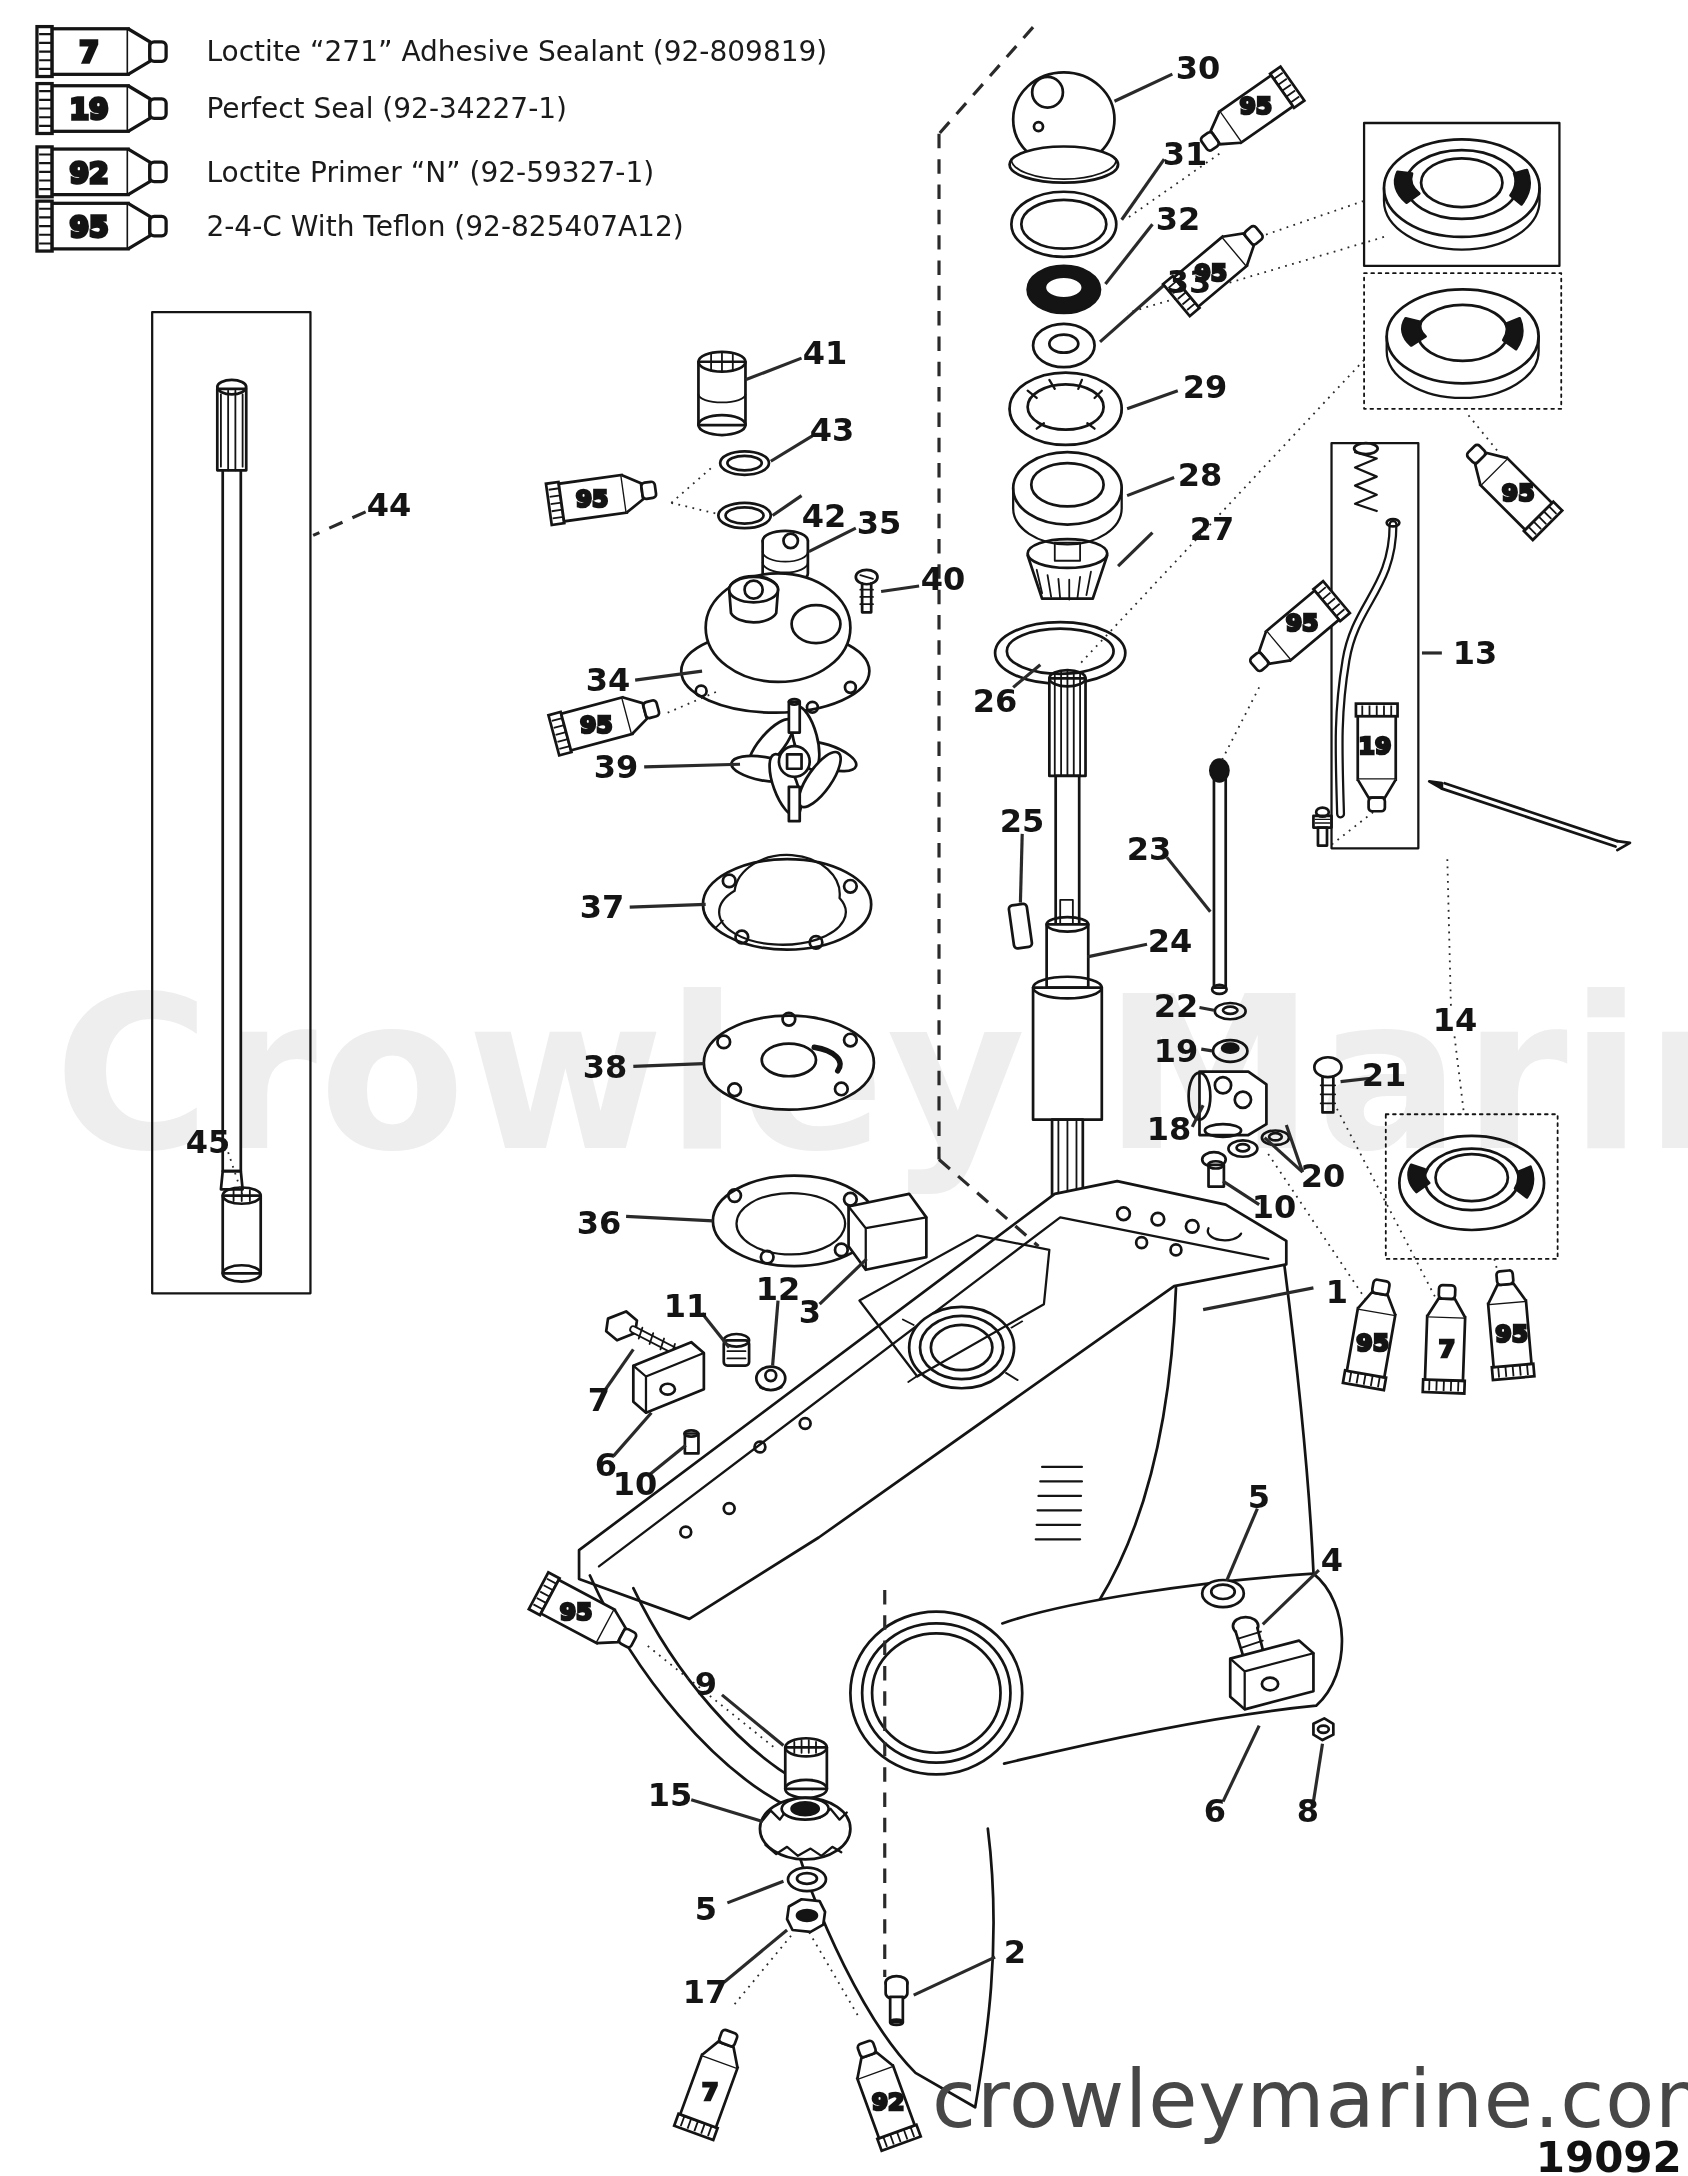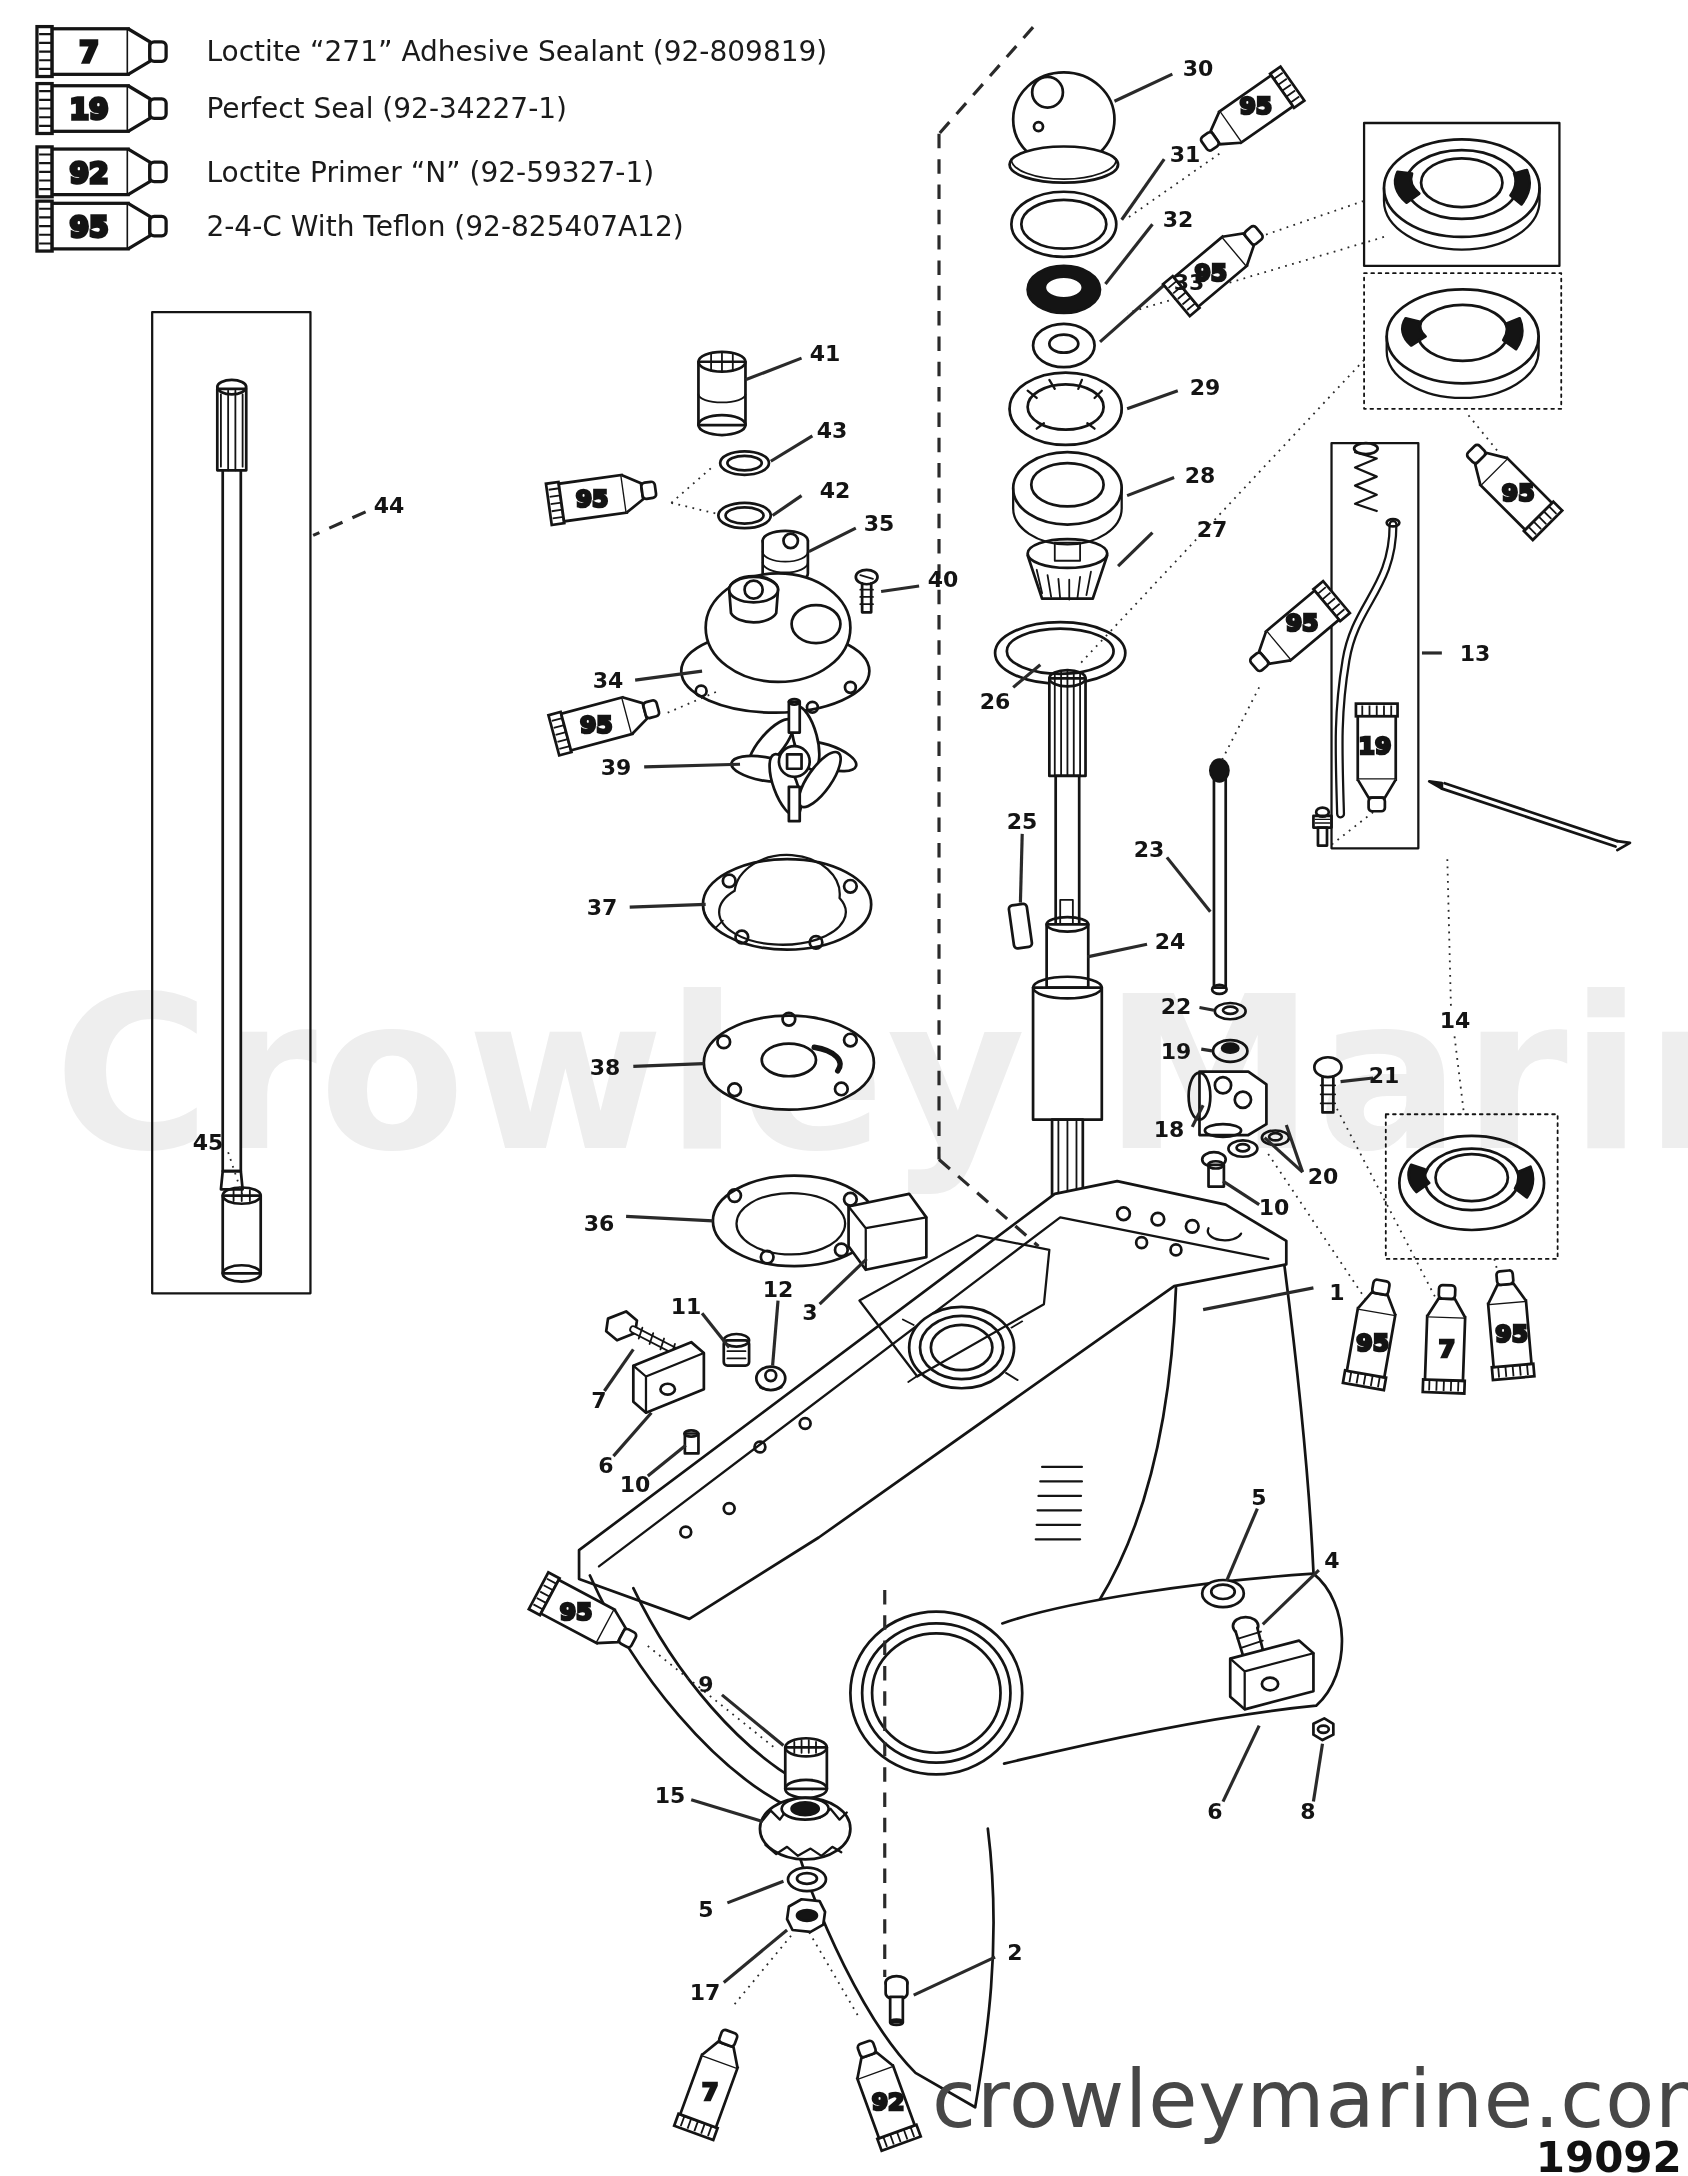--- a/index.html
+++ b/index.html
@@ -1,21 +1,21 @@
 <!DOCTYPE html>
 <html style="font-size:14.5px"><head>
 <meta charset="utf-8">
 <style>
   html,body{margin:0;padding:0;background:#fff;}
   #page{position:relative;width:1689px;height:2176px;background:#fff;overflow:hidden;
         font-family:"DejaVu Sans","Liberation Sans",sans-serif;}
   #watermark{position:absolute;left:54px;top:950px;width:1628px;font-size:213px;
              font-weight:bold;color:#eeeeee;letter-spacing:1.8px;white-space:nowrap;z-index:0;}
   #art{position:absolute;left:0;top:0;z-index:1;}
-  .callout{position:absolute;transform:translate(-50%,-50%);font-size:22px;font-weight:bold;
+  .callout{position:absolute;transform:translate(-50%,-50%);font-size:32px;font-weight:bold;
            color:#141414;z-index:3;white-space:nowrap;}
   #torpedo-note{position:absolute;left:54px;top:1925px;width:507px;text-align:center;
                 font-size:51px;font-weight:bold;color:#111;line-height:1.28;z-index:3;}
   #website{position:absolute;left:932px;top:2053px;font-size:80px;color:#474747;
            letter-spacing:0.9px;z-index:3;}
   #drawing-number{position:absolute;right:7.2px;top:2133px;font-size:42px;font-weight:bold;
                   color:#111;z-index:3;}
   svg text.tube-num{font-family:"DejaVu Sans","Liberation Sans",sans-serif;font-weight:bold;fill:#141414;}
   svg text.legend-label{font-family:"DejaVu Sans","Liberation Sans",sans-serif;fill:#1a1a1a;}
 </style>
@@ -630,21 +630,21 @@
       <div class="callout" style="left: 1198px; top: 68px;">30</div>
       <div class="callout" style="left: 1185px; top: 154px;">31</div>
       <div class="callout" style="left: 1178px; top: 219px;">32</div>
       <div class="callout" style="left: 1189px; top: 282px;">33</div>
       <div class="callout" style="left: 1205px; top: 387px;">29</div>
       <div class="callout" style="left: 1200px; top: 475px;">28</div>
       <div class="callout" style="left: 1212px; top: 529px;">27</div>
       <div class="callout" style="left: 995px; top: 701px;">26</div>
       <div class="callout" style="left: 825px; top: 353px;">41</div>
       <div class="callout" style="left: 832px; top: 430px;">43</div>
-      <div class="callout" style="left: 824px; top: 490px; margin-left: 11px;">42</div>
+      <div class="callout" style="left: 824px; top: 516px;">42</div>
       <div class="callout" style="left: 879px; top: 523px;">35</div>
       <div class="callout" style="left: 943px; top: 579px;">40</div>
       <div class="callout" style="left: 608px; top: 680px;">34</div>
       <div class="callout" style="left: 616px; top: 767px;">39</div>
       <div class="callout" style="left: 602px; top: 907px;">37</div>
       <div class="callout" style="left: 605px; top: 1067px;">38</div>
       <div class="callout" style="left: 599px; top: 1217px; margin-top: 6px;">36</div>
       <div class="callout" style="left: 389px; top: 505px;">44</div>
       <div class="callout" style="left: 208px; top: 1142px;">45</div>
       <div class="callout" style="left: 1475px; top: 653px;">13</div>

